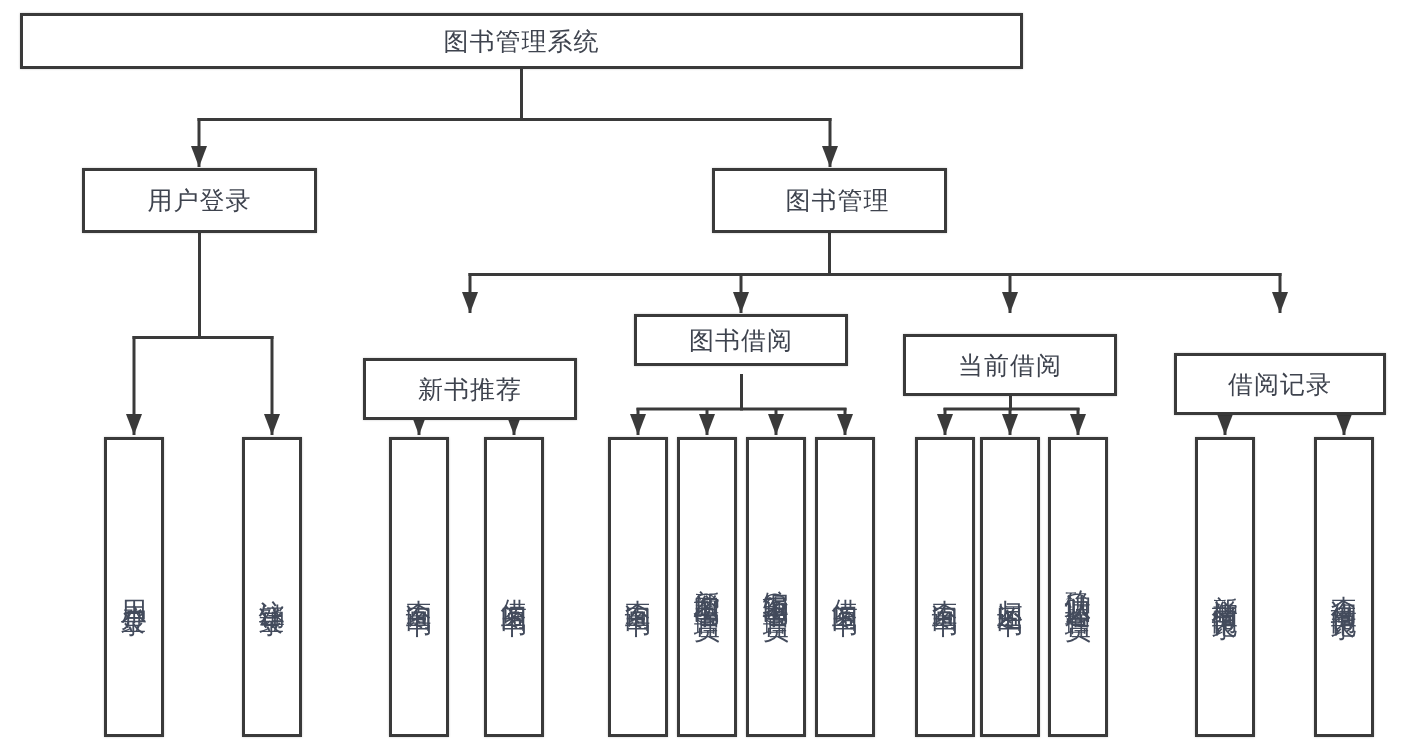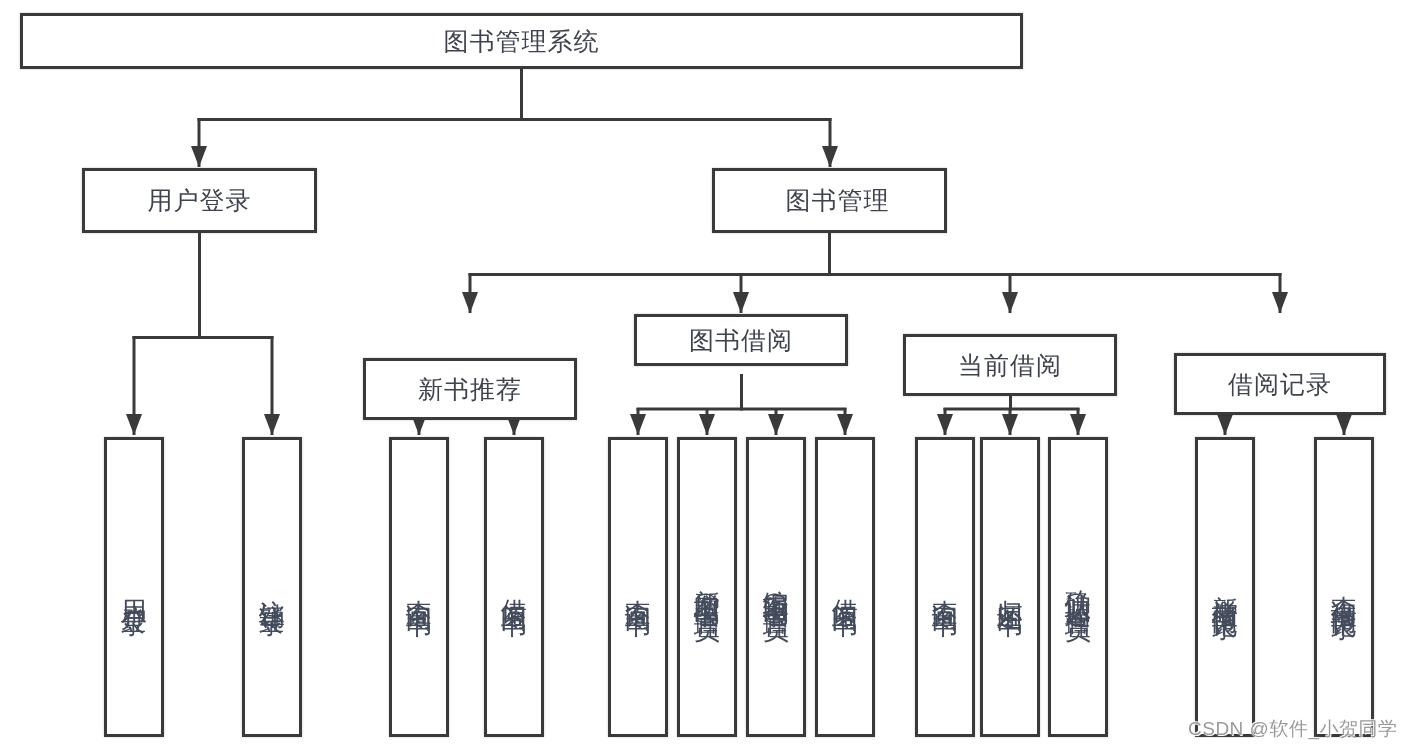--- a/index.html
+++ b/index.html
@@ -173,15 +173,14 @@
     <span class="vlabel">确认归还（管理员）</span>
   </div>
 
   <div class="box leaf" style="left:1195px;top:437px;width:60px;height:300px;">
     <span class="vlabel">新增借阅记录</span>
   </div>
   <div class="box leaf" style="left:1314px;top:437px;width:60px;height:300px;">
     <span class="vlabel">查询借阅记录</span>
   </div>
 
-  <div class="watermark">CSDN @软件_小贺同学</div>
 
 </div>
 
 </body></html>

